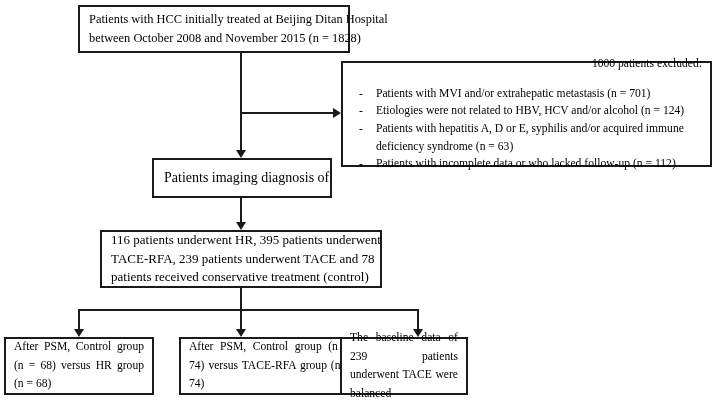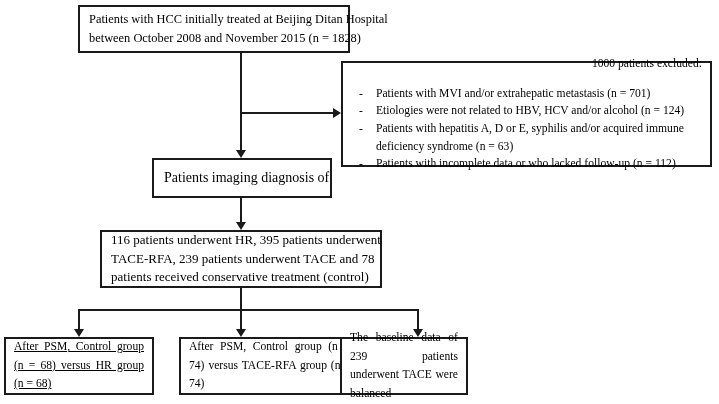--- a/index.html
+++ b/index.html
@@ -102,21 +102,21 @@
 
   
   .leaf {
     top: 337px; height: 58px;
     padding: 2px 8px;
     font-size: 11.6px;
     line-height: 18.5px;
     text-align: justify;
     text-align-last: left;
   }
-  #box-psm-hr    { left: 4px;   width: 150px; text-decoration: underline; }
+  #box-psm-hr    { left: 4px;   width: 150px; }
   #box-psm-tace  { left: 179px; width: 182px; align-items: center; }
   #box-tace-base { left: 340px; width: 128px; }
   .leaf .line { white-space: normal; }
 </style>
 </head>
 <body>
 
 <div id="canvas">
 
   <div class="node" id="box-cohort">

